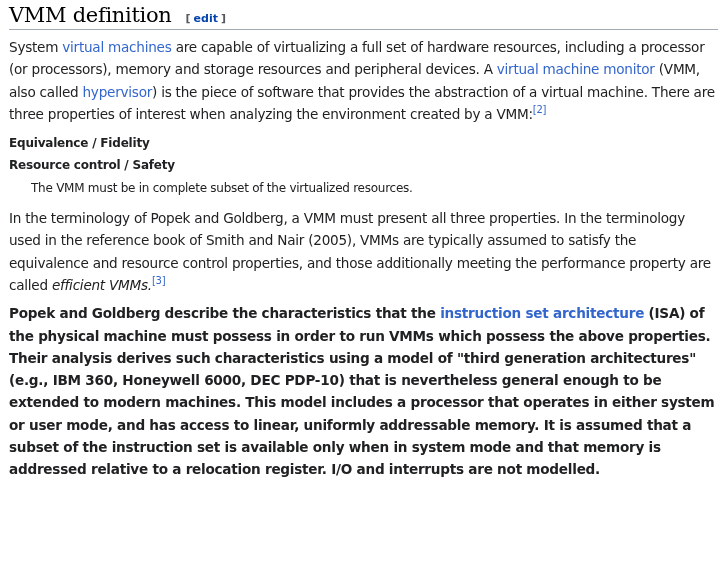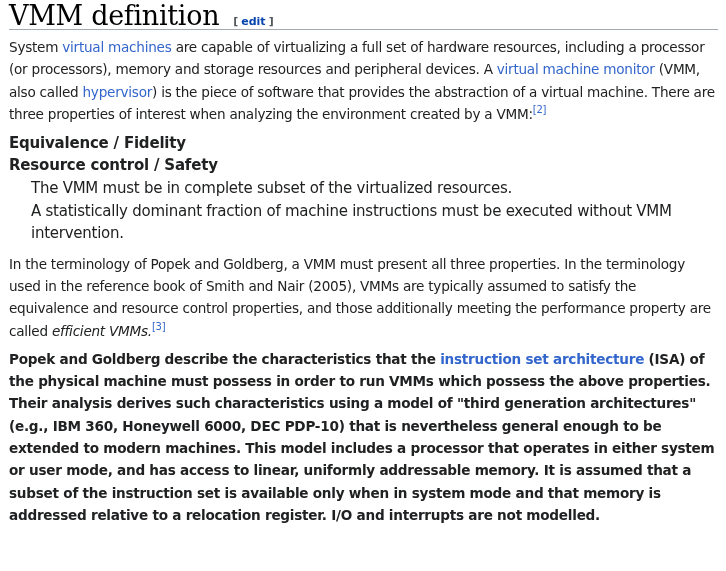--- a/index.html
+++ b/index.html
@@ -11,35 +11,35 @@
   .content { padding: 0 8px 0 9px; }
   .heading {
     margin: 0; padding: 2px 0 0 0;
     height: 27px;
     border-bottom: 1px solid #a2a9b1;
     display: flex; align-items: baseline;
     width: 709px;
   }
   .heading-title {
     font-family: "DejaVu Serif", "Liberation Serif", serif;
-    font-size: 27px; font-weight: normal; color: #000;
+    font-size: 21px; font-weight: normal; color: #000;
     line-height: 27px;
     letter-spacing: -0.3px;
   }
   .editsection { font-size: 11px; margin-left: 14px; color: #54595d; }
   .editsection a { color: #0645ad; text-decoration: none; padding: 0 3px; }
   p, dl { margin: 0; }
   .para {
     font-size: 13.6px; line-height: 22.3px; letter-spacing: -0.25px;
     margin-top: 6px; margin-bottom: 7px;
   }
   a.link { color: #3366cc; text-decoration: none; }
   sup.ref { font-size: 10px; line-height: 1; vertical-align: 6px; }
   sup.ref a { color: #3366cc; text-decoration: none; }
-  dl { font-size: 15px; line-height: 22.3px; letter-spacing: -0.25px; }
+  dl { font-size: 12px; line-height: 22.3px; letter-spacing: -0.25px; }
   dt { font-weight: bold; letter-spacing: -0.2px; }
   dd { margin: 0 0 1px 22px; }
   .para2 { margin-top: 8px; margin-bottom: 4px; }
   .para3 { margin-top: 6px; font-weight: bold; }
   em { font-style: italic; }
 </style>
 </head>
 <body>
 
 <div class="content">
@@ -49,19 +49,18 @@
       <span>[</span><a href="#">edit</a><span>]</span>
     </span>
   </h2>
 
   <p class="para"><span>System </span><a href="#" class="link">virtual machines</a><span> are capable of virtualizing a full set of hardware resources, including a processor (or processors), memory and storage resources and peripheral devices. A </span><a href="#" class="link">virtual machine monitor</a><span> (VMM, also called </span><a href="#" class="link">hypervisor</a><span>) is the piece of software that provides the abstraction of a virtual machine. There are three properties of interest when analyzing the environment created by a VMM:</span><sup class="ref"><a href="#">[2]</a></sup></p>
 
   <dl>
     <dt>Equivalence / Fidelity</dt>
     <dt>Resource control / Safety</dt>
     <dd>The VMM must be in complete subset of the virtualized resources.</dd>
-    <dd>A statistically dominant fraction of machine instructions must be executed without VMM intervention.</dd>
   </dl>
 
   <p class="para para2"><span>In the terminology of Popek and Goldberg, a VMM must present all three properties. In the terminology used in the reference book of Smith and Nair (2005), VMMs are typically assumed to satisfy the equivalence and resource control properties, and those additionally meeting the performance property are called </span><em>efficient VMMs.</em><sup class="ref"><a href="#">[3]</a></sup></p>
 
   <p class="para para3"><span>Popek and Goldberg describe the characteristics that the </span><a href="#" class="link">instruction set architecture</a><span> (ISA) of the physical machine must possess in order to run VMMs which possess the above properties. Their analysis derives such characteristics using a model of "third generation architectures" (e.g., IBM 360, Honeywell 6000, DEC PDP-10) that is nevertheless general enough to be extended to modern machines. This model includes a processor that operates in either system or user mode, and has access to linear, uniformly addressable memory. It is assumed that a subset of the instruction set is available only when in system mode and that memory is addressed relative to a relocation register. I/O and interrupts are not modelled.</span></p>
 </div>
 
 </body></html>

